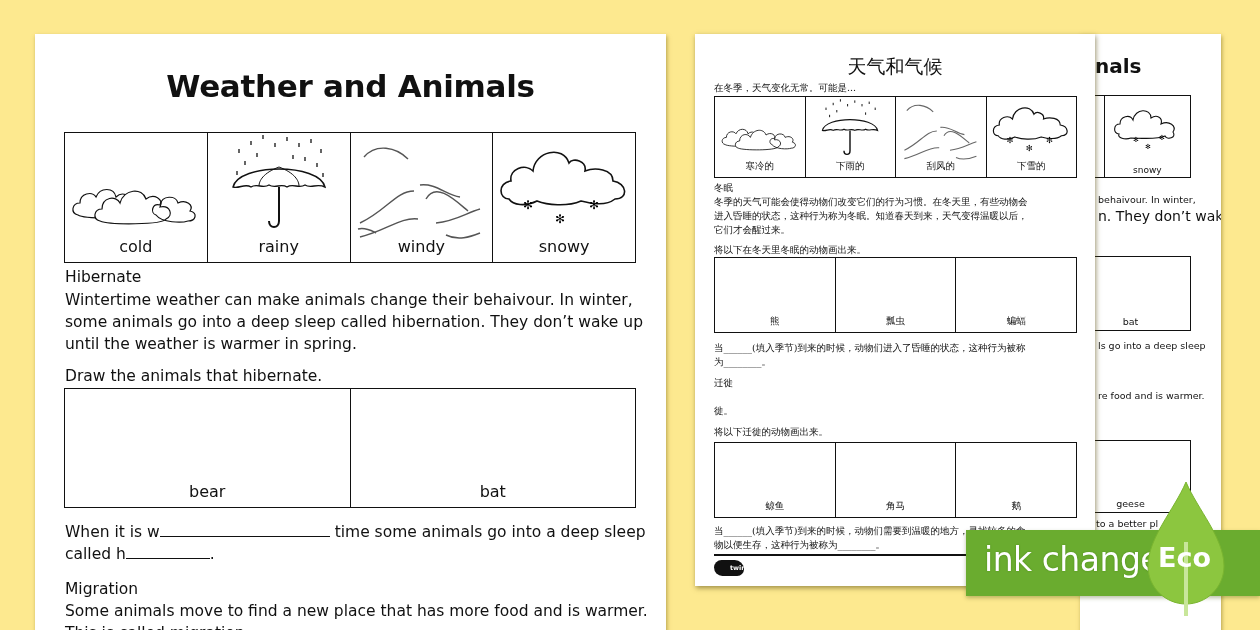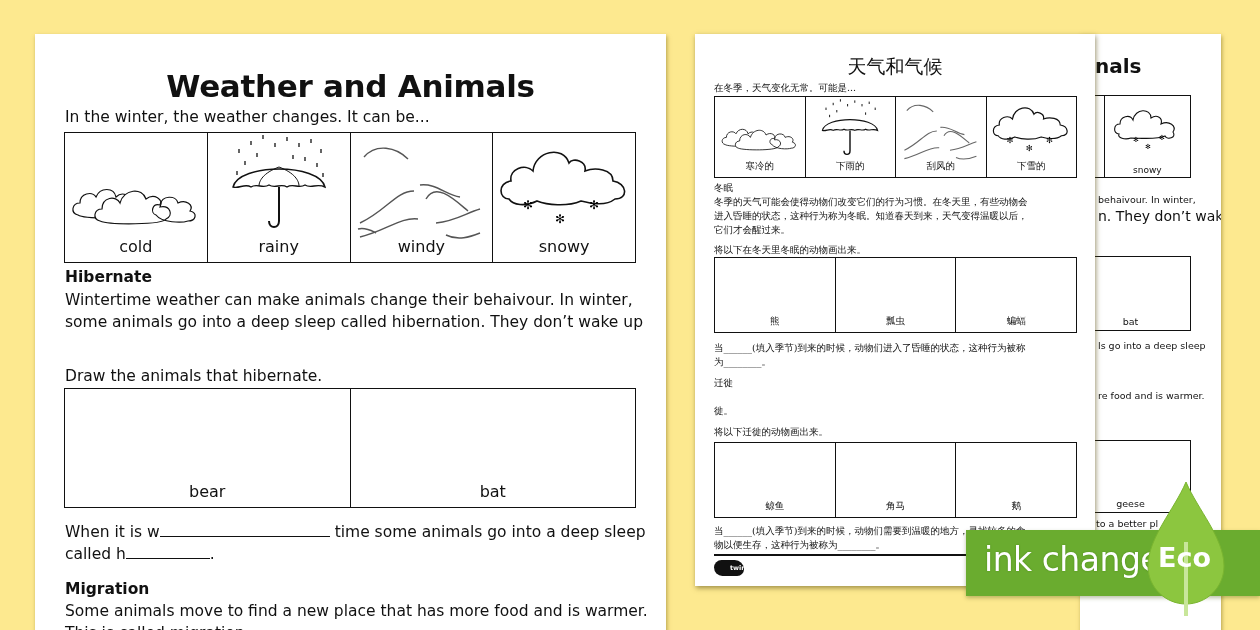--- a/index.html
+++ b/index.html
@@ -16,21 +16,21 @@
       box-shadow: 1px 2px 4px rgba(120, 100, 20, 0.55);
       overflow: hidden;
     }
     
     #page-en { left: 35px; top: 34px; width: 631px; height: 620px; }
     #page-en .title {
       position: absolute; left: 0; right: 0; top: 34px;
       text-align: center; font-weight: bold; font-size: 31px; letter-spacing: -0.3px;
     }
     #page-en .txt { position: absolute; left: 30px; font-size: 15.5px; line-height: 22px; }
-    #page-en .bold { font-weight: bold; }
+    #page-en .bold { font-weight: normal; }
     .grid { position: absolute; border: 1.5px solid #111; display: flex; }
     .grid .cell {
       flex: 1; border-left: 1.5px solid #111; position: relative;
     }
     .grid .cell:first-child { border-left: none; }
     .grid .cell .lbl {
       position: absolute; left: 0; right: 0; bottom: 6px; text-align: center;
     }
     .grid .cell svg { position: absolute; left: 50%; transform: translateX(-50%); }
     .blank { display: inline-block; border-bottom: 1px solid #111; height: 14px; vertical-align: baseline; }
@@ -101,21 +101,20 @@
   <div class="grid" style="left:-10px;top:406px;width:121px;height:73px;border-width:1px;">
     <div class="cell">
       <div class="lbl" style="font-size:9.5px;bottom:3px;">geese</div>
     </div>
   </div>
   <div style="position:absolute;left:16px;top:484px;font-size:9.5px;white-space:nowrap;">to a better pl</div>
 </div>
 
 <div id="page-en" class="page">
   <div class="title">Weather and Animals</div>
-  <div class="txt" style="top:72px;">In the winter, the weather changes. It can be...</div>
 
   <div class="grid" style="left:29px;top:98px;width:572px;height:131px;">
     <div class="cell">
       <svg width="132" height="60" viewBox="0 0 132 60" style="top:36px;">
         <path d="M8 46 C0 44 2 34 10 34 C10 24 22 22 26 28 C30 18 44 18 46 28 C52 22 62 26 60 34 C68 32 72 40 66 46 C60 50 14 50 8 46 Z" fill="none" stroke="#111" stroke-width="1.2"></path>
         <path d="M30 52 C22 50 24 40 32 40 C32 28 46 26 50 34 C54 20 72 18 76 30 C84 24 94 30 90 38 C100 36 104 46 96 50 C92 56 40 56 30 52 Z" fill="#fff" stroke="#111" stroke-width="1.2"></path>
         <path d="M86 46 C80 44 82 34 90 36 C92 26 106 26 108 34 C116 30 124 36 120 42 C128 44 126 52 118 52 C112 54 92 54 86 46 Z" fill="none" stroke="#111" stroke-width="1.2"></path>
       </svg>
       <div class="lbl" style="font-size:16px;">cold</div>
     </div>
@@ -166,20 +165,21 @@
           <text x="92" y="68" font-size="12">✻</text>
           <text x="58" y="82" font-size="12">✻</text>
       </svg>
       <div class="lbl" style="font-size:16px;">snowy</div>
     </div>
   </div>
 
   <div class="txt bold" style="top:232px;">Hibernate</div>
   <div class="txt" style="top:255px;">Wintertime weather can make animals change their behaivour. In winter,</div>
   <div class="txt" style="top:277px;">some animals go into a deep sleep called hibernation. They don’t wake up</div>
+  <div class="txt" style="top:299px;">until the weather is warmer in spring.</div>
   <div class="txt" style="top:331px;">Draw the animals that hibernate.</div>
 
   <div class="grid" style="left:29px;top:354px;width:572px;height:120px;">
     <div class="cell">
       <div class="lbl" style="font-size:16px;">bear</div>
     </div>
     <div class="cell">
       <div class="lbl" style="font-size:16px;">bat</div>
     </div>
   </div>

